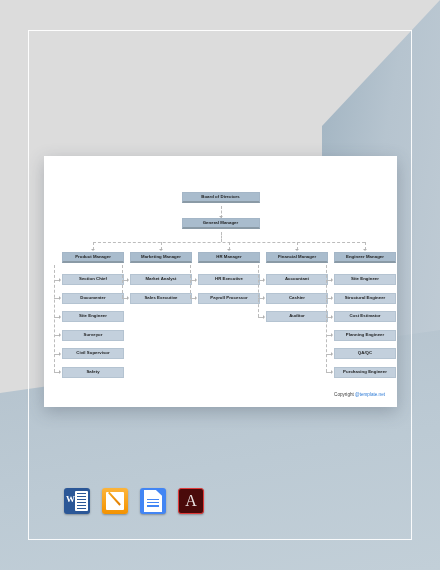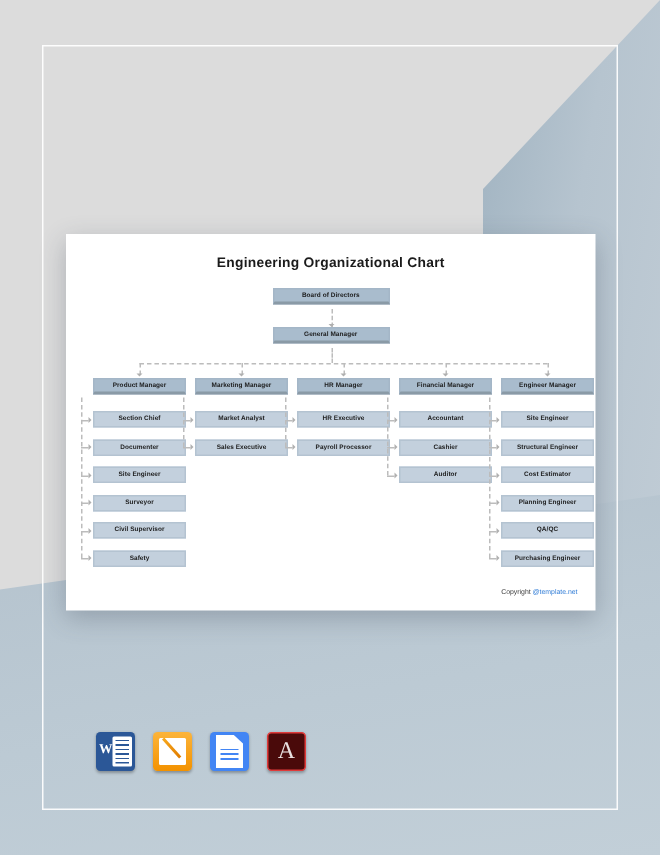--- a/index.html
+++ b/index.html
@@ -211,21 +211,20 @@
 
   <div class="bg-layer">
     <div class="bg-right"></div>
     <div class="bg-bottom"></div>
   </div>
 
   <div class="frame"></div>
 
   <div class="card">
 
-    <div class="doc-title">Engineering Organizational Chart</div>
 
     <div class="chart" id="chart">
         <div class="node hdr" style="left: 137.5px; top: 4px; width: 78px; height: 11px;">Board of Directors</div>
         <div class="node hdr" style="left: 137.5px; top: 30px; width: 78px; height: 11px;">General Manager</div>
         <div class="vline" style="left: 176.5px; top: 17.5px; height: 12.5px;"></div>
         <div class="arrow-d" style="left: 174.5px; top: 28px;"></div>
         <div class="vline" style="left: 176.5px; top: 43.5px; height: 10px;"></div>
         <div class="hline" style="left: 49px; top: 53.5px; width: 272px;"></div>
         <div class="vline" style="left: 49px; top: 53.5px; height: 8px;"></div>
         <div class="arrow-d" style="left: 47px; top: 61px;"></div>

